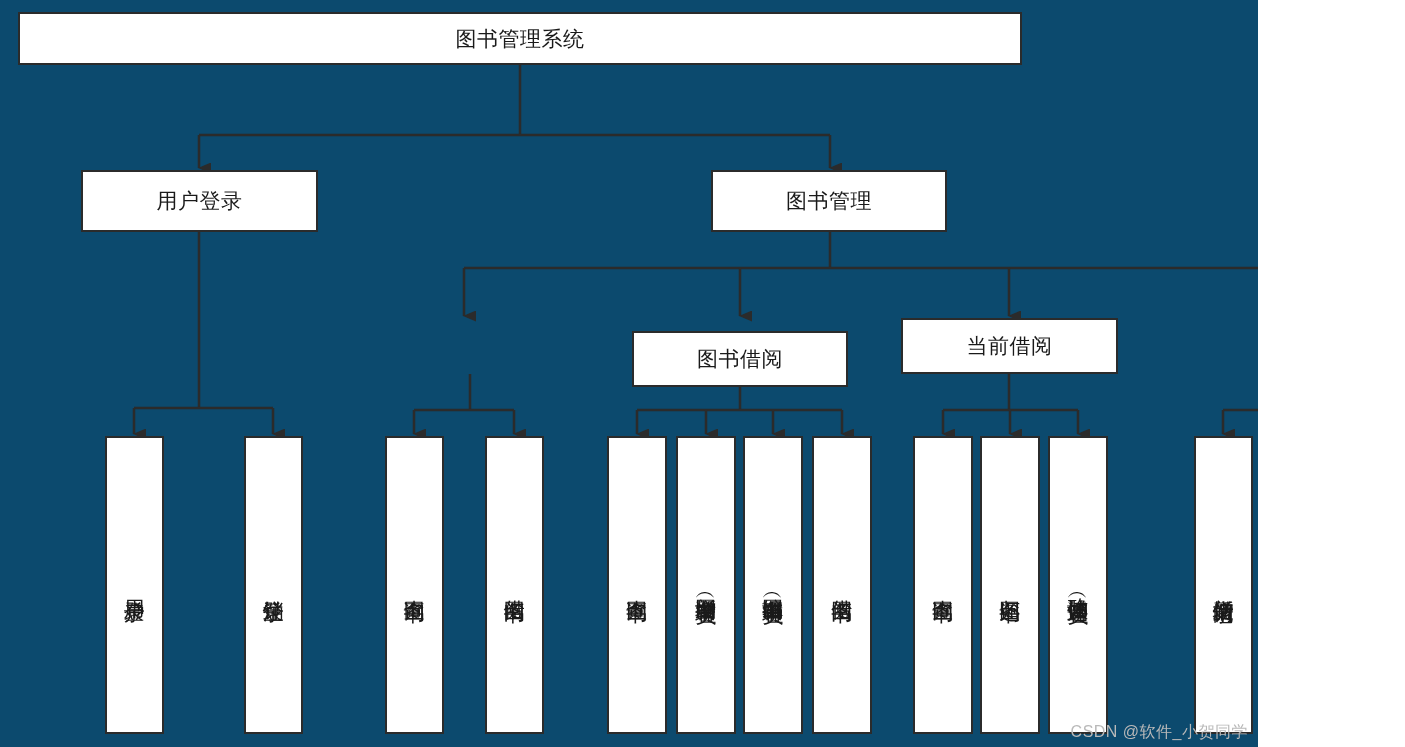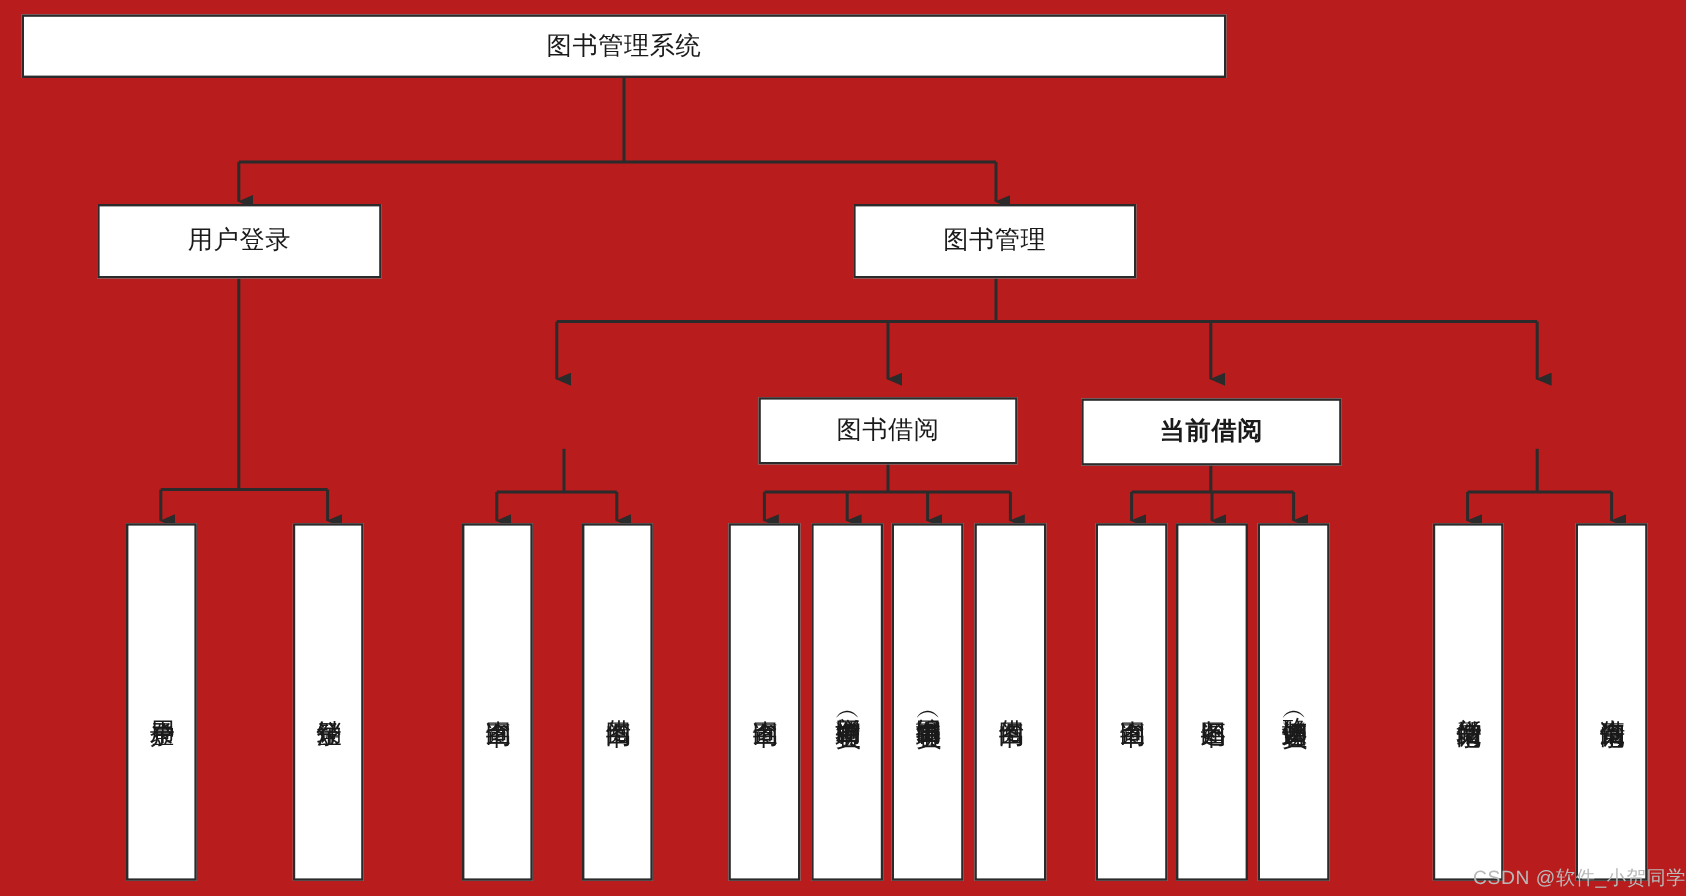--- a/index.html
+++ b/index.html
@@ -6,23 +6,23 @@
   html, body {
     margin: 0;
     padding: 0;
     background: #ffffff;
   }
   body {
     font-family: "Liberation Sans", "DejaVu Sans", sans-serif;
   }
   #canvas {
     position: relative;
-    width: 1405px;
+    width: 1258px;
     height: 747px;
-    background: #b91c1c;
+    background: #0c4a6e;
     overflow: hidden;
   }
   svg#wires {
     position: absolute;
     left: 0;
     top: 0;
     width: 1405px;
     height: 747px;
     pointer-events: none;
   }
@@ -55,21 +55,21 @@
     text-orientation: upright;
     display: block;
     text-align: center;
   }
   .node .label {
     display: block;
     white-space: pre-wrap;
   }
   #watermark {
     position: absolute;
-    right: 0;
+    right: 10px;
     bottom: 4px;
     font-size: 16px;
     color: #b9b9b9;
     letter-spacing: 0.5px;
     z-index: 3;
     white-space: nowrap;
   }
 </style>
 </head>
 <body>
@@ -136,21 +136,21 @@
   <div class="node horiz" id="node-l2-0" style="left: 81px; top: 170px; width: 237px; height: 62px;">
     <span class="label">用户登录</span>
   </div>
   <div class="node horiz" id="node-l2-1" style="left: 711px; top: 170px; width: 236px; height: 62px;">
     <span class="label">图书管理</span>
   </div>
 
   <div class="node horiz" id="node-l3-1" style="left: 632px; top: 331px; width: 216px; height: 56px;">
     <span class="label">图书借阅</span>
   </div>
-  <div class="node horiz" id="node-l3-2" style="left: 901px; top: 332px; width: 217px; height: 56px; font-weight: bold;">
+  <div class="node horiz" id="node-l3-2" style="left: 901px; top: 318px; width: 217px; height: 56px;">
     <span class="label">当前借阅</span>
   </div>
 
   <div class="node vert" id="node-leaf-0" style="left: 105px; top: 436px; width: 59px; height: 298px;">
     <span class="label">用户登录</span>
   </div>
   <div class="node vert" id="node-leaf-1" style="left: 244px; top: 436px; width: 59px; height: 298px;">
     <span class="label">注销登录</span>
   </div>
   <div class="node vert" id="node-leaf-2" style="left: 385px; top: 436px; width: 59px; height: 298px;">

